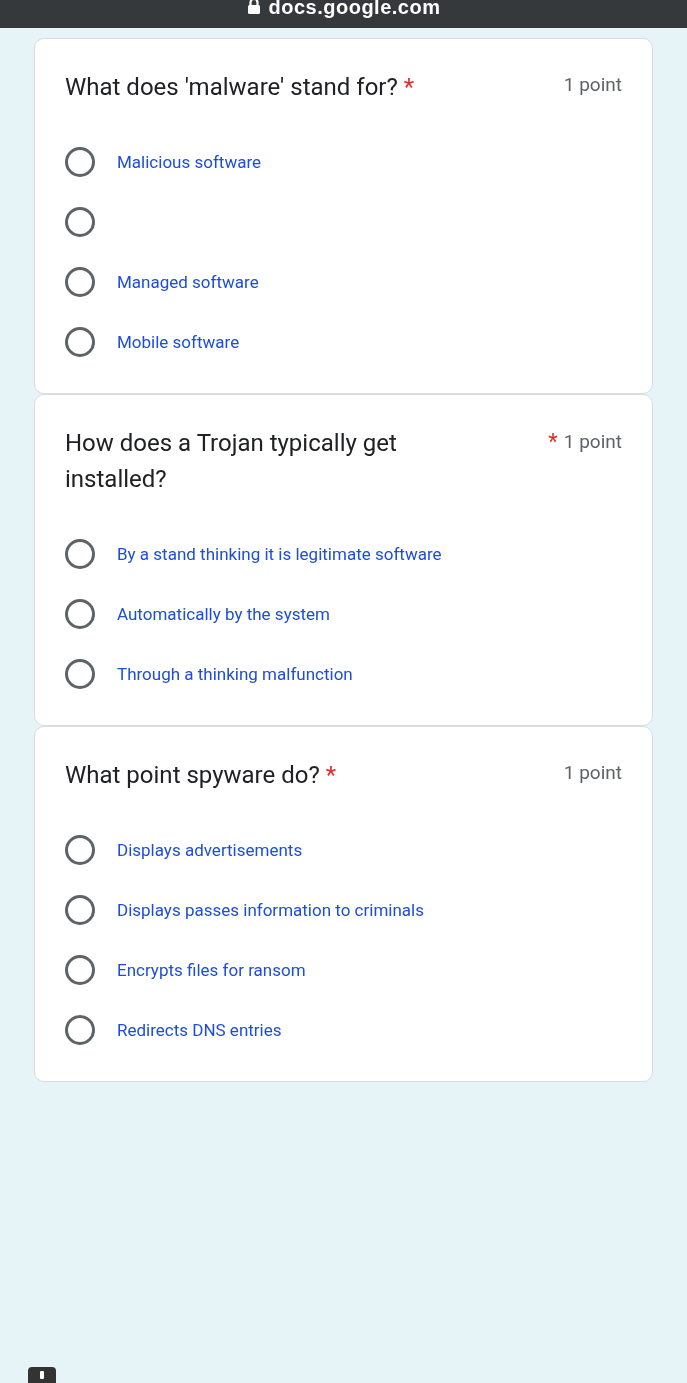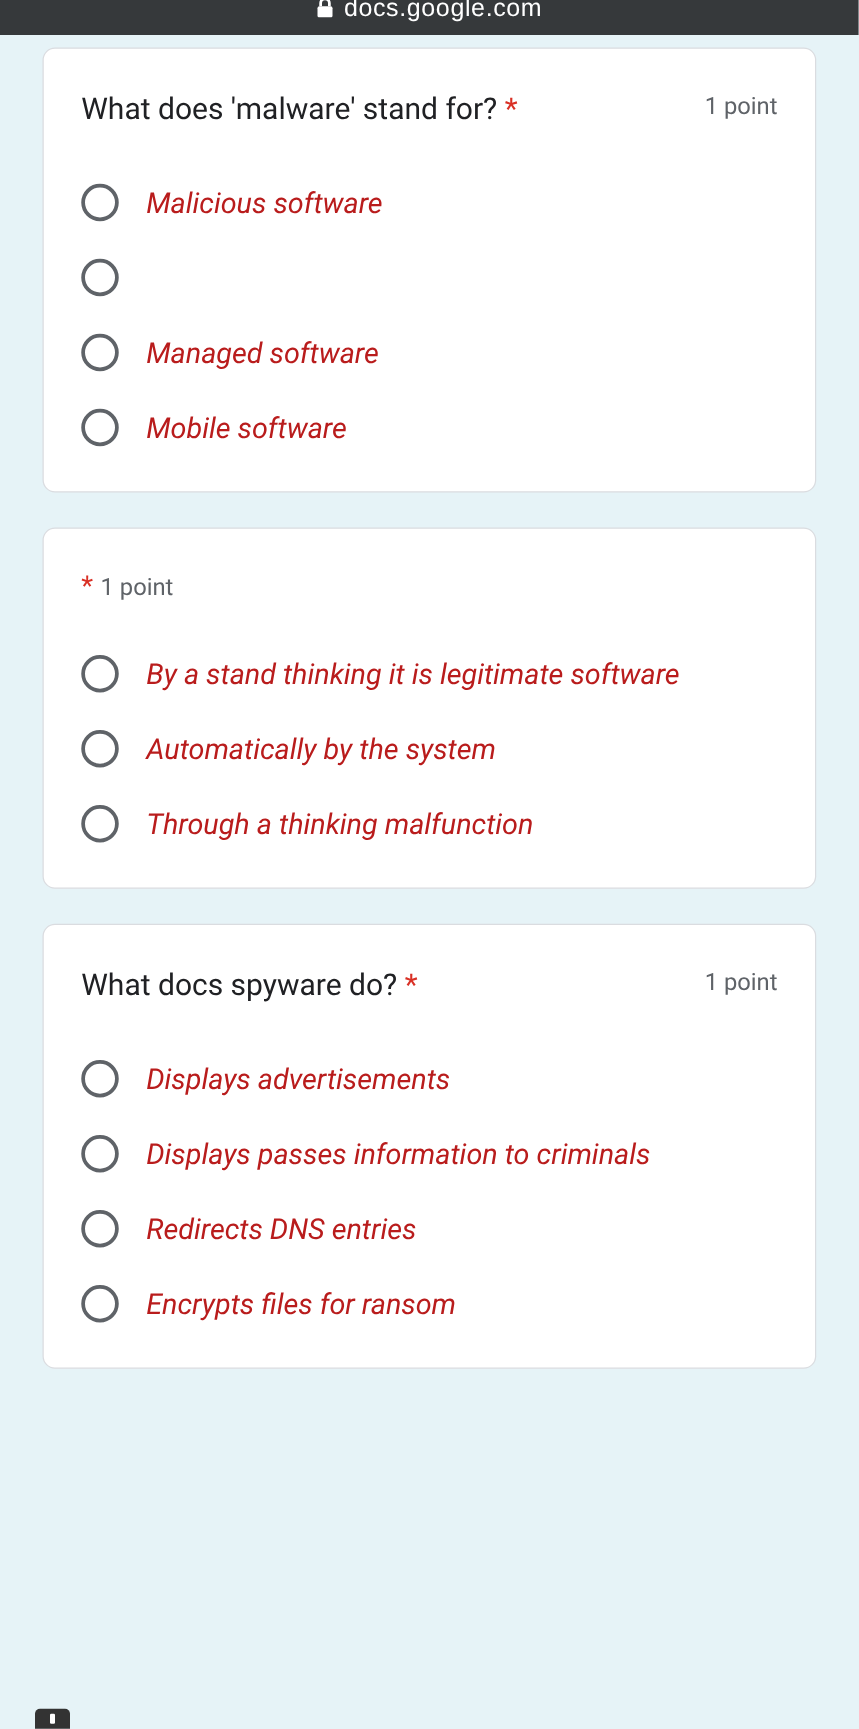--- a/index.html
+++ b/index.html
@@ -15,42 +15,41 @@
       overflow: hidden;
     }
     .top-bar {
       background-color: #36393b;
       height: 28px;
       display: flex;
       align-items: flex-start;
       justify-content: center;
       color: #fff;
       font-size: 20px;
-      font-weight: 400;
+      font-weight: 700;
       font-family: Arial, sans-serif;
       letter-spacing: 0.5px;
       padding-top: 0;
       line-height: 14px;
     }
     .top-bar .lock-icon {
       display: inline-flex;
       align-items: center;
       margin-right: 8px;
       position: relative;
       top: -2px;
     }
     .content {
       padding: 10px 34px 0 34px;
     }
     .card {
       background-color: #fff;
       border: 1px solid #dadce0;
       border-radius: 10px;
       padding: 30px 30px 36px 30px;
-      margin-bottom: 28px;
     }
     .question-header {
       display: flex;
       justify-content: space-between;
       align-items: flex-start;
       margin-bottom: 42px;
       gap: 16px;
     }
     .question-text {
       font-size: 24px;
@@ -85,23 +84,22 @@
       cursor: pointer;
     }
     .radio {
       width: 30px;
       height: 30px;
       border: 3px solid #5f6368;
       border-radius: 50%;
       flex-shrink: 0;
     }
     .option-label {
-      font-size: 23px;
-      color: #b91c1c;
-      font-style: italic;
+      font-size: 17px;
+      color: #1d4ed8;
     }
     .bottom-tab {
       position: absolute;
       bottom: 0;
       left: 28px;
       width: 28px;
       height: 16px;
       background-color: #333;
       border-top-left-radius: 4px;
       border-top-right-radius: 4px;
@@ -155,20 +153,23 @@
       </div>
       <div class="option">
         <div class="radio"></div>
         <span class="option-label">Mobile software</span>
       </div>
     </div>
   </div>
 
   <div class="card">
     <div class="question-header">
+      <div class="question-text">
+        <span>How does a Trojan typically get installed?</span>
+      </div>
       <div class="points-wrap">
         <span class="required-asterisk" style="font-size:22px;">*</span>
         <span class="points-text">1 point</span>
       </div>
     </div>
     <div class="options">
       <div class="option">
         <div class="radio"></div>
         <span class="option-label">By a stand thinking it is legitimate software</span>
       </div>
@@ -179,43 +180,43 @@
       <div class="option">
         <div class="radio"></div>
         <span class="option-label">Through a thinking malfunction</span>
       </div>
     </div>
   </div>
 
   <div class="card">
     <div class="question-header">
       <div class="question-text">
-        <span>What docs spyware do?</span>
+        <span>What point spyware do?</span>
         <span class="required-asterisk"> *</span>
       </div>
       <div class="points-wrap">
         <span class="points-text">1 point</span>
       </div>
     </div>
     <div class="options">
       <div class="option">
         <div class="radio"></div>
         <span class="option-label">Displays advertisements</span>
       </div>
       <div class="option">
         <div class="radio"></div>
         <span class="option-label">Displays passes information to criminals</span>
       </div>
       <div class="option">
         <div class="radio"></div>
+        <span class="option-label">Encrypts files for ransom</span>
+      </div>
+      <div class="option">
+        <div class="radio"></div>
         <span class="option-label">Redirects DNS entries</span>
-      </div>
-      <div class="option">
-        <div class="radio"></div>
-        <span class="option-label">Encrypts files for ransom</span>
       </div>
     </div>
   </div>
 
 </div>
 
 <div class="bottom-tab">
   <div class="dot"></div>
 </div>
 

